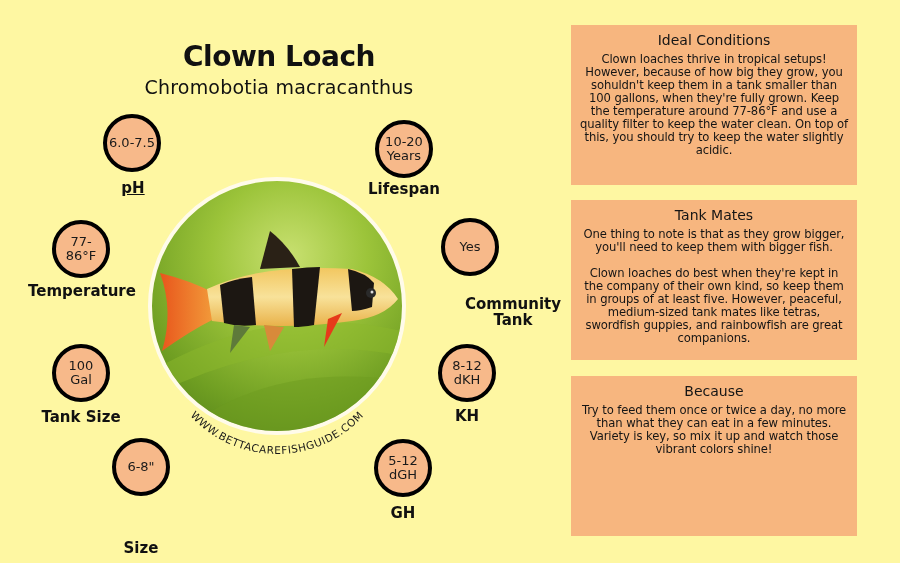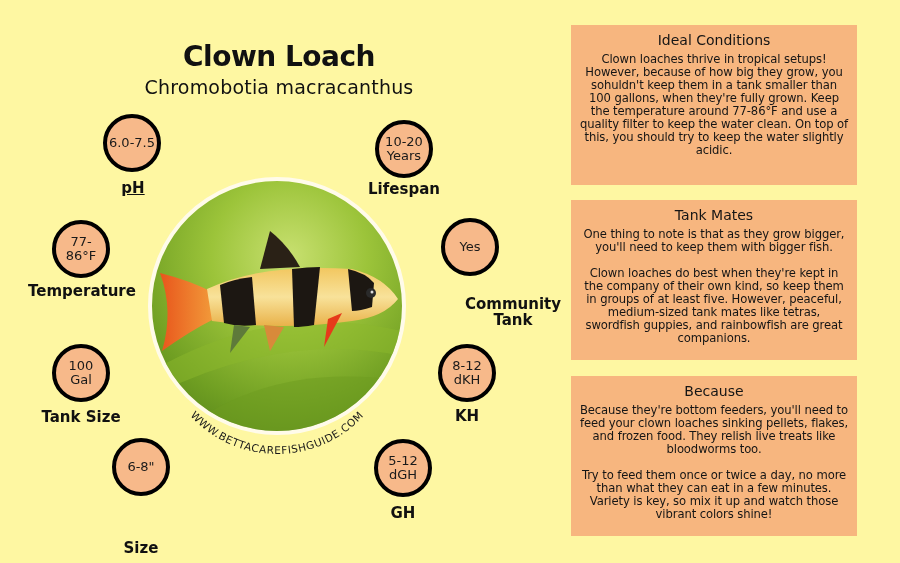--- a/index.html
+++ b/index.html
@@ -156,15 +156,14 @@
 </div>
 
 <div class="panel" style="top:200px;height:160px;">
   <h2>Tank Mates</h2>
   <p>One thing to note is that as they grow bigger, you'll need to keep them with bigger fish.</p>
   <p>Clown loaches do best when they're kept in the company of their own kind, so keep them in groups of at least five. However, peaceful, medium-sized tank mates like tetras, swordfish guppies, and rainbowfish are great companions.</p>
 </div>
 
 <div class="panel" style="top:376px;height:160px;">
   <h2>Because</h2>
-  <p>Because they're bottom feeders, you'll need to feed your clown loaches sinking pellets, flakes, and frozen food. They relish live treats like bloodworms too.</p>
   <p>Try to feed them once or twice a day, no more than what they can eat in a few minutes. Variety is key, so mix it up and watch those vibrant colors shine!</p>
 </div>
 
 </body></html>

